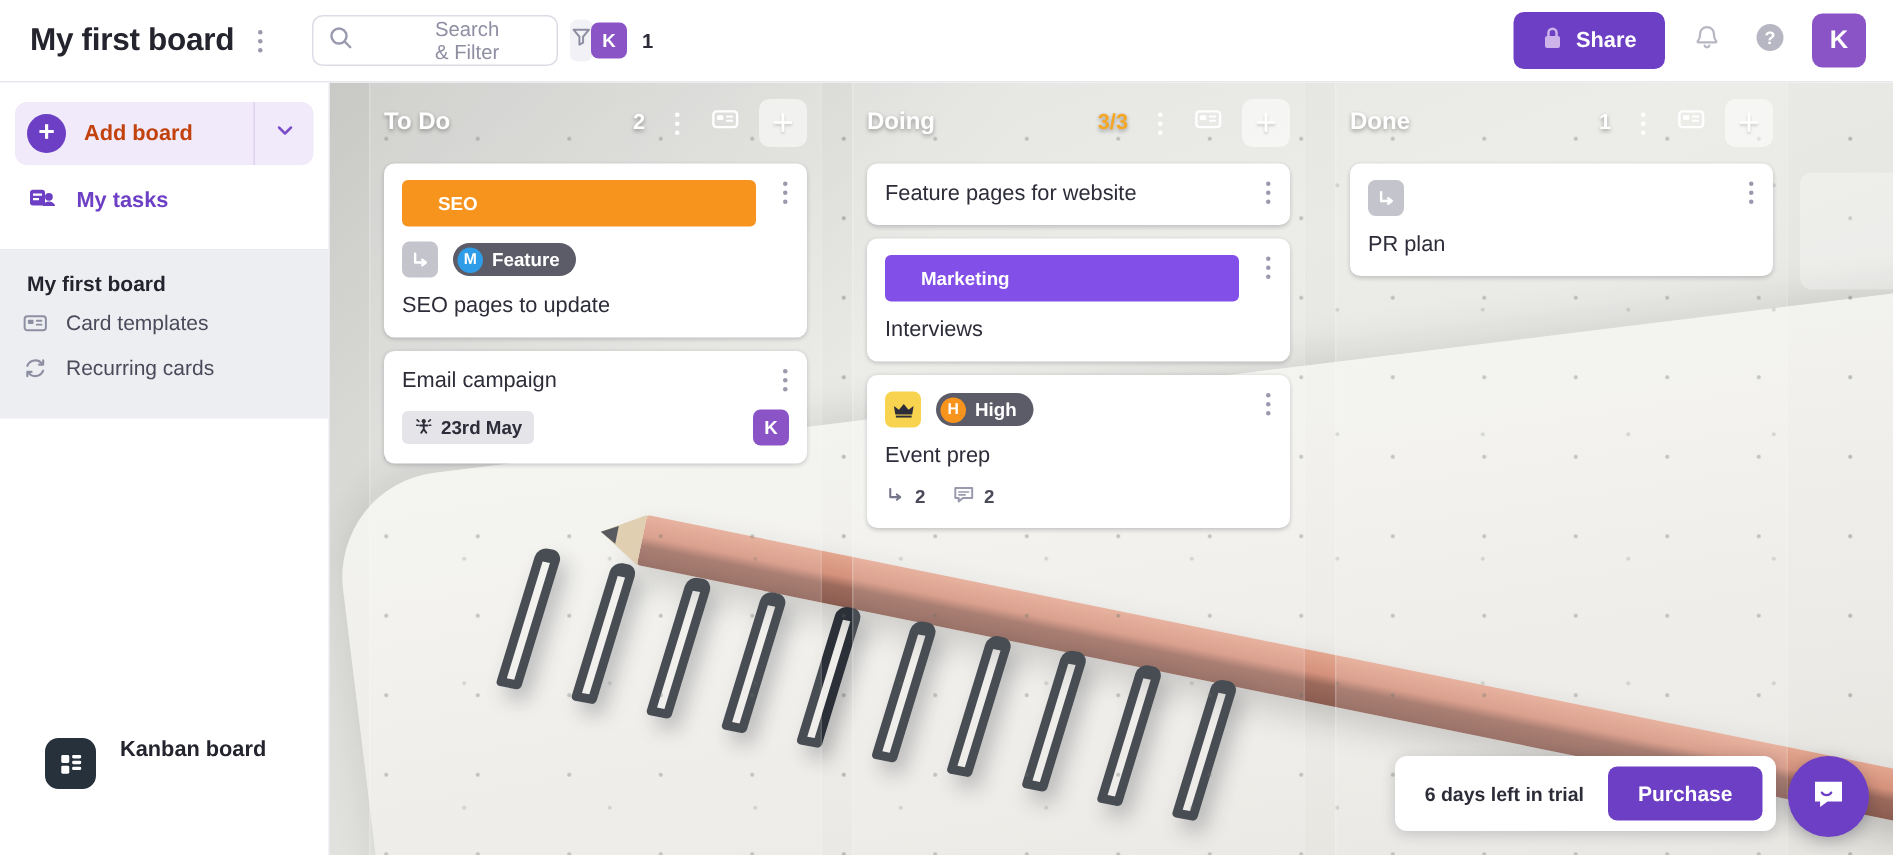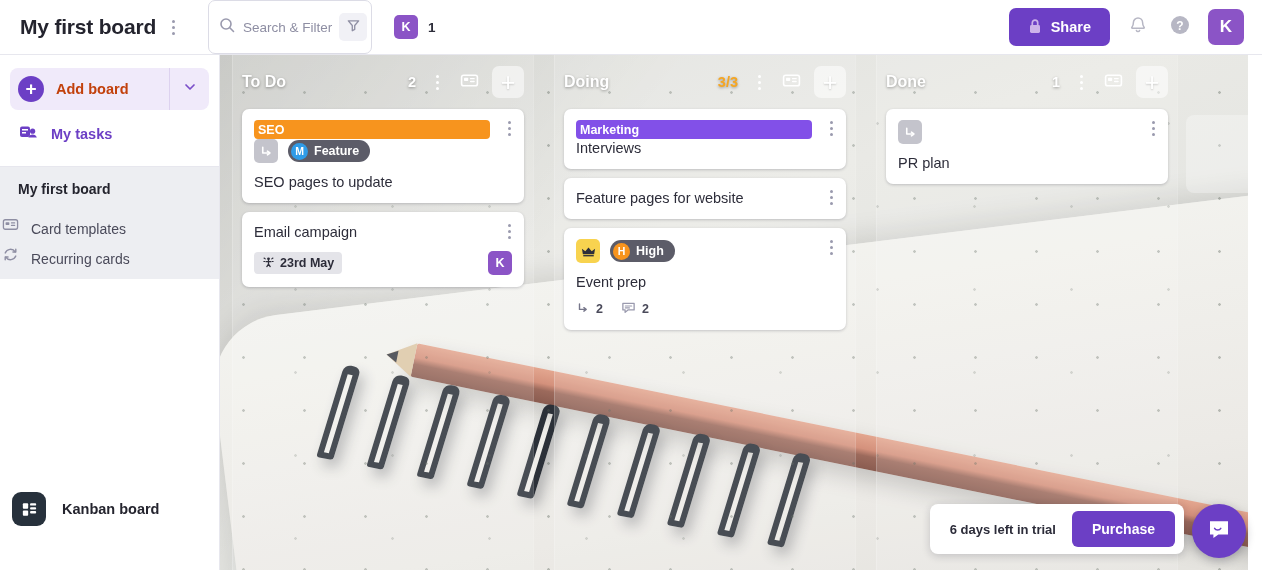--- a/index.html
+++ b/index.html
@@ -27,24 +27,25 @@
   }
   .kebab-v {
     width: 18px; height: 22px; margin-left: 8px;
     display: flex; flex-direction: column; align-items: center;
     justify-content: center; gap: 3px; cursor: pointer;
   }
   .kebab-v i { width: 3px; height: 3px; border-radius: 50%; background: #9a9aae; display:block; }
 
   .searchbox {
     margin-left: 26px;
-    width: 164px; height: 54px;
+    width: 164px; height: 34px;
     border: 1px solid #dcdce6; border-radius: 7px;
     display: flex; align-items: center; padding: 0 4px 0 10px;
     background: #fff;
+    gap: 47px;
   }
   .search-ph { font-size: 13.5px; color: #8e8ea3; margin-left: 8px; flex: 1; }
   .filter-btn {
     width: 28px; height: 28px; border-radius: 5px; background: #f1f1f6;
     display: flex; align-items: center; justify-content: center; cursor: pointer;
   }
   .member-chip { margin-left: 22px; display: flex; align-items: center; gap: 10px; }
   .avatar-sq {
     width: 24px; height: 24px; border-radius: 5px; background: #8b54c6;
     color: #fff; font-size: 12.5px; font-weight: bold;
@@ -98,38 +99,38 @@
     border-radius: 7px; cursor: pointer;
   }
   .nav-label { font-size: 14.5px; font-weight: bold; color: #6c3fc5; }
 
   .sb-divider { margin-top: 14px; border-top: 1px solid #e7e7ee; }
   .sb-section { background: #edeef2; padding: 14px 0 12px 0; }
   .sb-section-title {
     font-size: 14px; font-weight: bold; color: #24242e; padding-left: 18px; margin-bottom: 10px;
   }
   .sb-sub {
-    height: 30px; display: flex; align-items: flex-end; gap: 12px;
-    padding-left: 2px; cursor: pointer;
+    height: 30px; display: flex; align-items: flex-start; gap: 12px;
+    padding-left: 15px; cursor: pointer;
   }
   .sb-sub-label { font-size: 14px; color: #4a4a5a; }
 
   .sb-bottom {
-    position: absolute; bottom: 44px; left: 0; width: 231px;
-    display: flex; align-items: center; gap: 16px; padding-left: 12px;
+    position: absolute; bottom: 44px; left: 18px; width: 231px;
+    display: flex; align-items: flex-start; gap: 16px; padding-left: 12px;
   }
   .kanban-tile {
     width: 34px; height: 34px; border-radius: 9px; background: #27313c;
     display: flex; align-items: center; justify-content: center;
   }
   .kanban-tile-label { font-size: 14.5px; font-weight: bold; color: #24242e; }
 
   
   .board {
-    position: absolute; top: 55px; left: 206px;
+    position: absolute; top: 55px; left: 220px;
     width: 1042px; height: 515px;
     overflow: hidden;
     background:
       radial-gradient(circle at 52% 67%, rgba(205,150,135,.55) 0 2px, transparent 3px),
       linear-gradient(127deg, rgba(0,0,0,.10) 0%, rgba(0,0,0,0) 34%),
       linear-gradient(160deg, #dfe0dc 0%, #e9e9e5 38%, #e3e4e0 70%, #d8d9d5 100%);
   }
   
   .bg-paper {
     position: absolute; left: 2%; top: 38%; width: 112%; height: 80%;
@@ -219,23 +220,23 @@
   .col-cards { position: relative; margin: 0 20px; z-index: 2; }
   .card {
     background: #fff; border-radius: 7px;
     box-shadow: 0 1px 3px rgba(30,30,50,.22);
     padding: 11px 12px 12px 12px; margin-bottom: 9px;
     position: relative; cursor: pointer;
   }
   .card-kebab { position: absolute; right: 6px; top: 8px; }
   .card-title { font-size: 14.5px; color: #2d2d3a; line-height: 1.25; }
   .label-bar {
-    height: 19px; border-radius: 4px; display: flex; align-items: center;
-    padding: 0 4px; color: #fff; font-size: 12.5px; font-weight: bold;
-    margin-bottom: 0; margin-right: 22px;
+    height: 31px; border-radius: 4px; display: flex; align-items: center;
+    padding: 0 24px; color: #fff; font-size: 12.5px; font-weight: bold;
+    margin-bottom: 10px; margin-right: 22px;
   }
   .badge-row { display: flex; align-items: center; gap: 10px; margin-bottom: 10px; }
   .sq-badge {
     width: 24px; height: 24px; border-radius: 5px;
     display: flex; align-items: center; justify-content: center;
   }
   .sq-badge.grey { background: #c4c4cc; }
   .sq-badge.yellow { background: #f8d34f; }
   .prio-pill {
     height: 22px; border-radius: 11px; background: #5c5c68;
@@ -534,33 +535,33 @@
         <span class="col-add">+</span>
       </div>
       <div class="col-cards">
 
         <div class="card">
           <span class="kebab-v card-kebab">
               <i></i>
               <i></i>
               <i></i>
             </span>
+          <div class="card-title">Feature pages for website</div>
+        </div>
+
+        <div class="card">
+          <span class="kebab-v card-kebab">
+              <i></i>
+              <i></i>
+              <i></i>
+            </span>
           <div class="label-bar" style="background:#8250e8">
             <span>Marketing</span>
           </div>
           <div class="card-title">Interviews</div>
-        </div>
-
-        <div class="card">
-          <span class="kebab-v card-kebab">
-              <i></i>
-              <i></i>
-              <i></i>
-            </span>
-          <div class="card-title">Feature pages for website</div>
         </div>
 
         <div class="card">
           <span class="kebab-v card-kebab">
               <i></i>
               <i></i>
               <i></i>
             </span>
           <div class="badge-row">
             <span class="sq-badge yellow">

